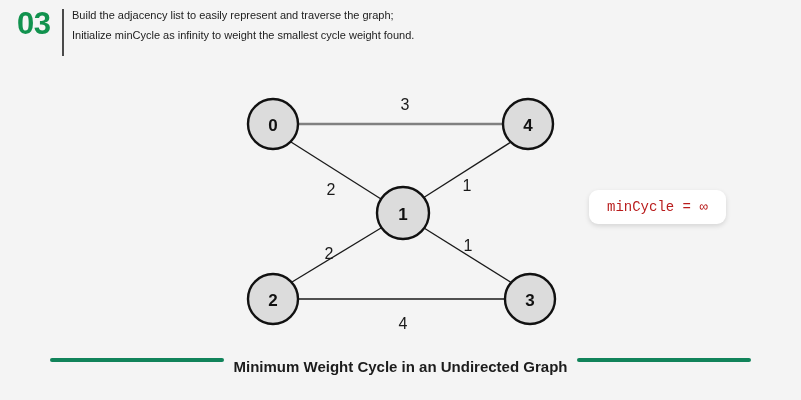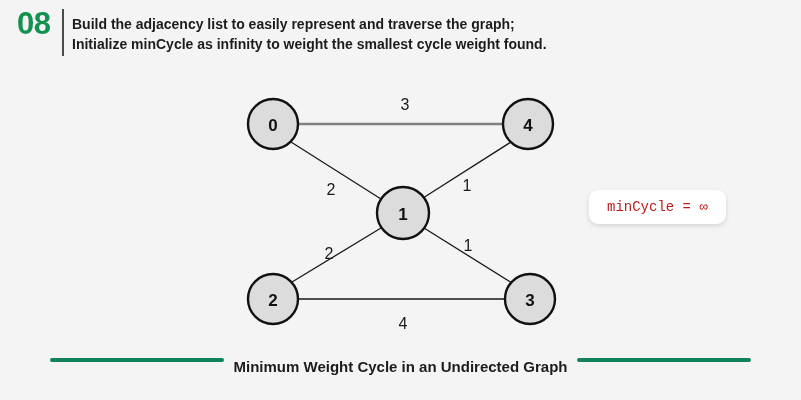--- a/index.html
+++ b/index.html
@@ -37,24 +37,24 @@
     position: absolute;
     left: 62px;
     top: 9px;
     width: 2px;
     height: 47px;
     background: #4a4a4a;
   }
   .header-text {
     position: absolute;
     left: 72px;
-    top: 14px;
+    top: 5px;
     width: 560px;
-    font-size: 14px;
-    font-weight: bold;
+    font-size: 11px;
+    font-weight: normal;
     color: #1c1c1c;
     line-height: 20px;
   }
   .header-text .line {
     display: block;
     white-space: nowrap;
   }
 
   
   .graph-area {
@@ -135,21 +135,21 @@
     font-size: 15px;
     font-weight: bold;
     color: #1c1c1c;
     white-space: nowrap;
   }
 </style>
 </head>
 <body>
 
 <div class="header">
-  <div class="step-number">08</div>
+  <div class="step-number">03</div>
   <div class="header-divider"></div>
   <div class="header-text">
     <span class="line">Build the adjacency list to easily represent and traverse the graph;</span>
     <span class="line">Initialize minCycle as infinity to weight the smallest cycle weight found.</span>
   </div>
 </div>
 
 <div class="graph-area">
   <svg class="graph-svg" width="801" height="280" viewBox="0 0 801 280">
     <g id="edges-group">

